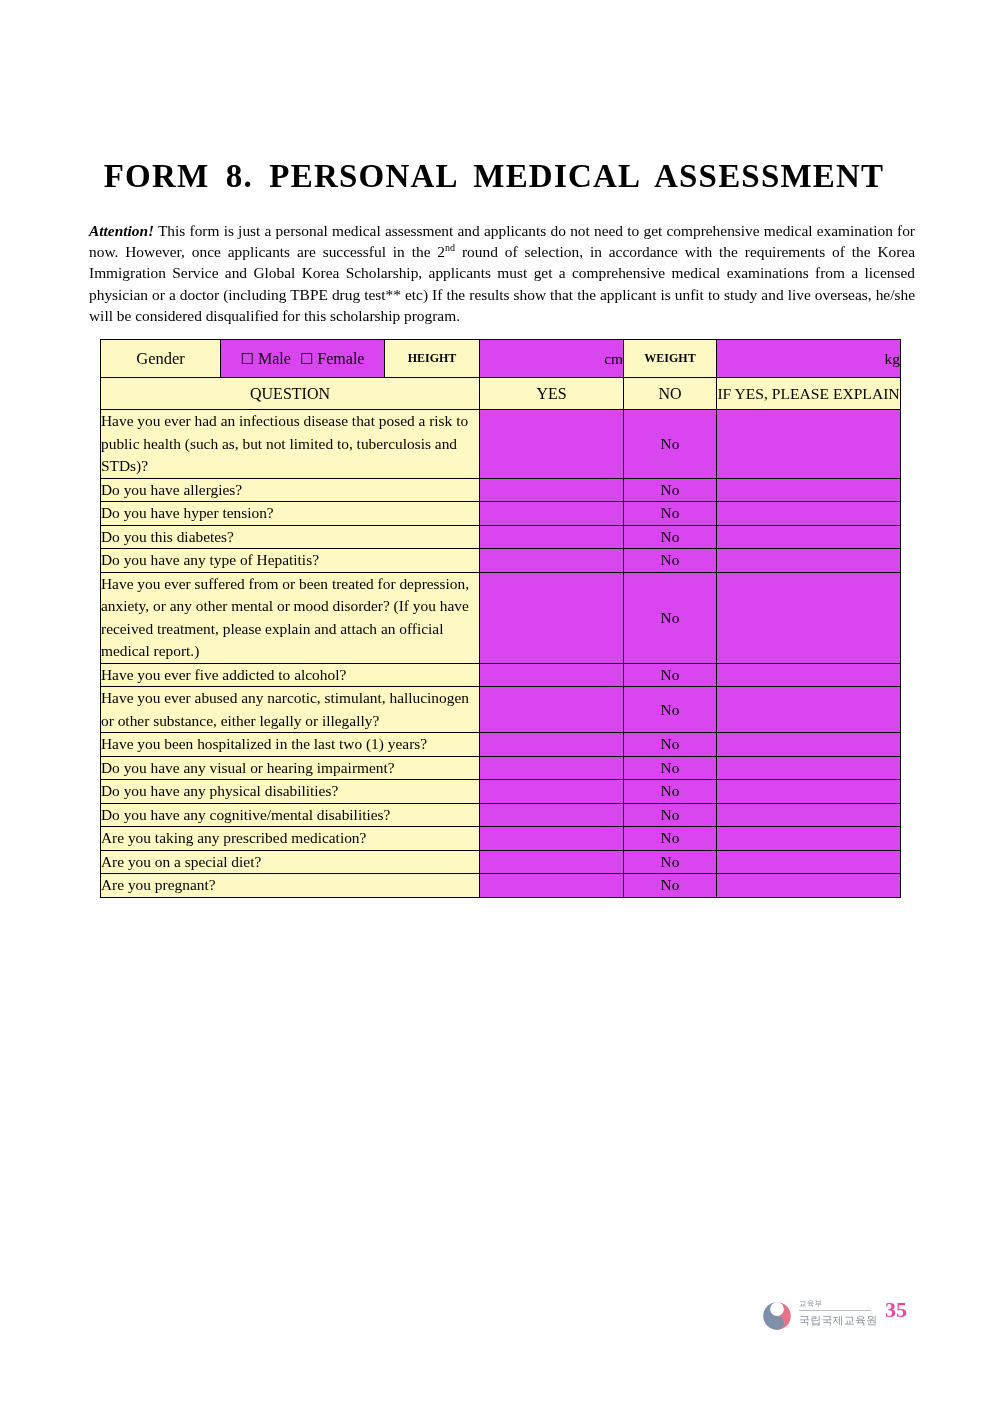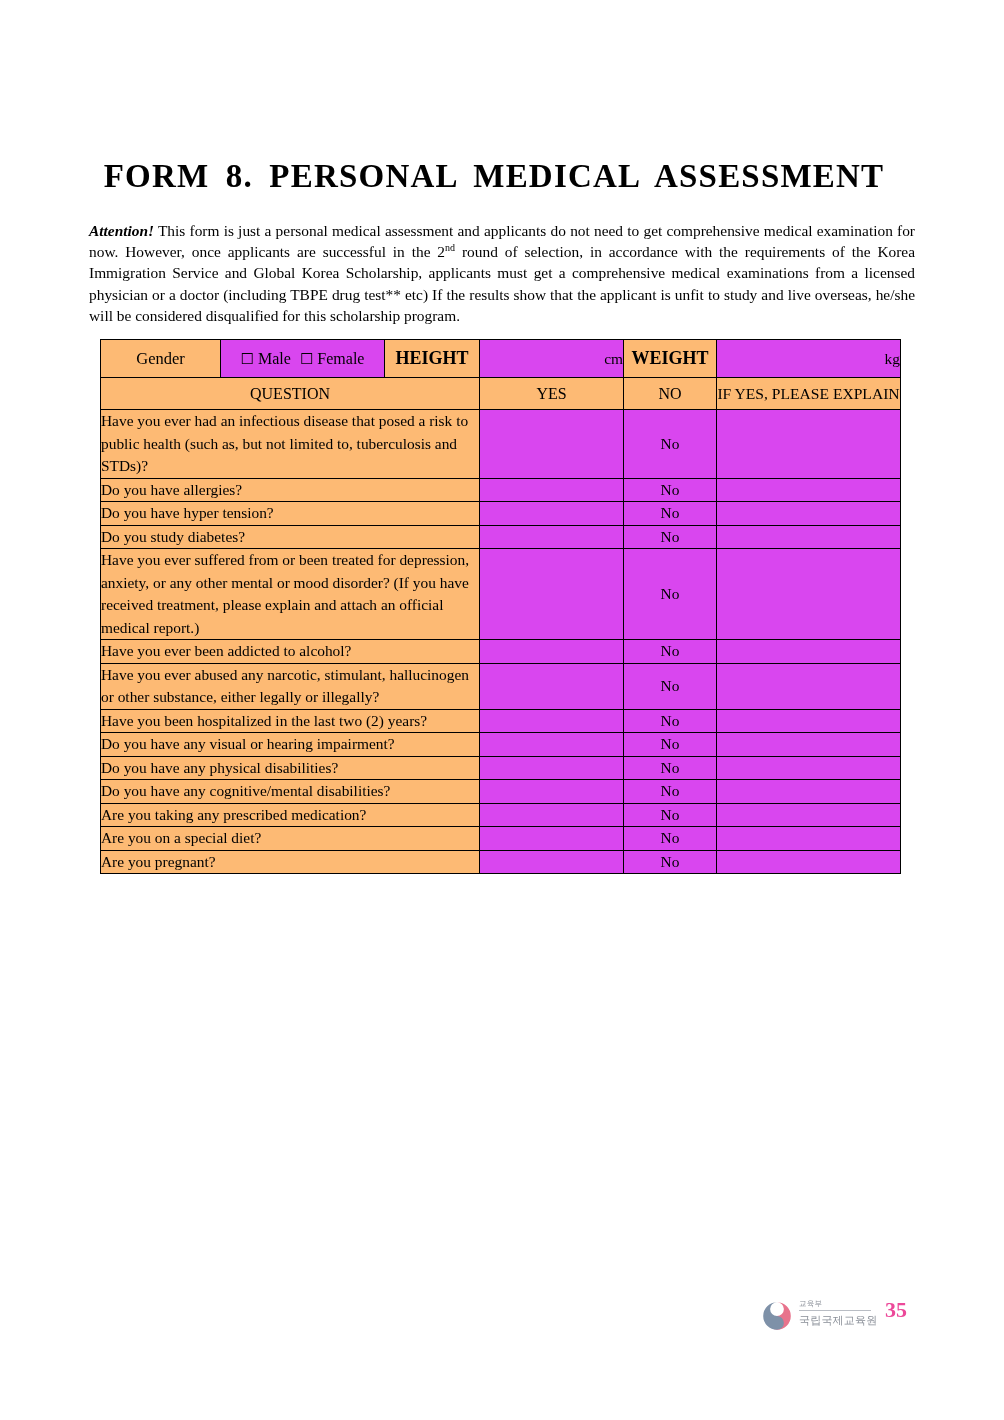--- a/index.html
+++ b/index.html
@@ -68,21 +68,21 @@
     border-collapse: collapse;
     table-layout: fixed;
     font-size: 15.4px;
   }
   .form-table td {
     border: 1.6px solid #000000;
     padding: 0;
     vertical-align: middle;
   }
 
-  .gray { background: #fdba74; }
+  .gray { background: #fef9c3; }
   .white { background: #d946ef; }
 
   
   .td-gender {
     text-align: center;
     font-size: 16.5px;
     height: 37px;
   }
   .td-sex {
     text-align: center;
@@ -90,21 +90,21 @@
     white-space: nowrap;
   }
   .td-sex .box {
     font-size: 15px;
     margin-right: 4px;
   }
   .td-sex .spacer { display: inline-block; width: 9px; }
   .td-height, .td-weight {
     text-align: center;
     font-weight: bold;
-    font-size: 18px;
+    font-size: 12px;
   }
   .td-unit {
     text-align: right;
     padding-right: 9px;
     font-size: 15.4px;
   }
 
   
   .td-question-hdr {
     text-align: center;
@@ -239,45 +239,51 @@
           <td class="white td-ans">No</td>
           <td class="white td-blank"></td>
         </tr>
         <tr>
           <td class="gray td-q" colspan="3">Do you have hyper tension?</td>
           <td class="white td-ans"></td>
           <td class="white td-ans">No</td>
           <td class="white td-blank"></td>
         </tr>
         <tr>
-          <td class="gray td-q" colspan="3">Do you study diabetes?</td>
+          <td class="gray td-q" colspan="3">Do you this diabetes?</td>
+          <td class="white td-ans"></td>
+          <td class="white td-ans">No</td>
+          <td class="white td-blank"></td>
+        </tr>
+        <tr>
+          <td class="gray td-q" colspan="3">Do you have any type of Hepatitis?</td>
           <td class="white td-ans"></td>
           <td class="white td-ans">No</td>
           <td class="white td-blank"></td>
         </tr>
         <tr>
           <td class="gray td-q" colspan="3">Have you ever suffered from or been treated for depression, anxiety, or any other mental or mood disorder? (If you have received treatment, please explain and attach an official medical report.)</td>
           <td class="white td-ans"></td>
           <td class="white td-ans">No</td>
           <td class="white td-blank"></td>
         </tr>
         <tr>
-          <td class="gray td-q" colspan="3">Have you ever been addicted to alcohol?</td>
+          <td class="gray td-q" colspan="3">Have you ever five addicted to alcohol?</td>
           <td class="white td-ans"></td>
           <td class="white td-ans">No</td>
           <td class="white td-blank"></td>
         </tr>
         <tr>
           <td class="gray td-q" colspan="3">Have you ever abused any narcotic, stimulant, hallucinogen or other substance, either legally or illegally?</td>
           <td class="white td-ans"></td>
           <td class="white td-ans">No</td>
           <td class="white td-blank"></td>
         </tr>
         <tr>
-          <td class="gray td-q" colspan="3">Have you been hospitalized in the last two (2) years?</td>
+          <td class="gray td-q" colspan="3">Have you been hospitalized in the last two (1) years?</td>
           <td class="white td-ans"></td>
           <td class="white td-ans">No</td>
           <td class="white td-blank"></td>
         </tr>
         <tr>
           <td class="gray td-q" colspan="3">Do you have any visual or hearing impairment?</td>
           <td class="white td-ans"></td>
           <td class="white td-ans">No</td>
           <td class="white td-blank"></td>
         </tr>

